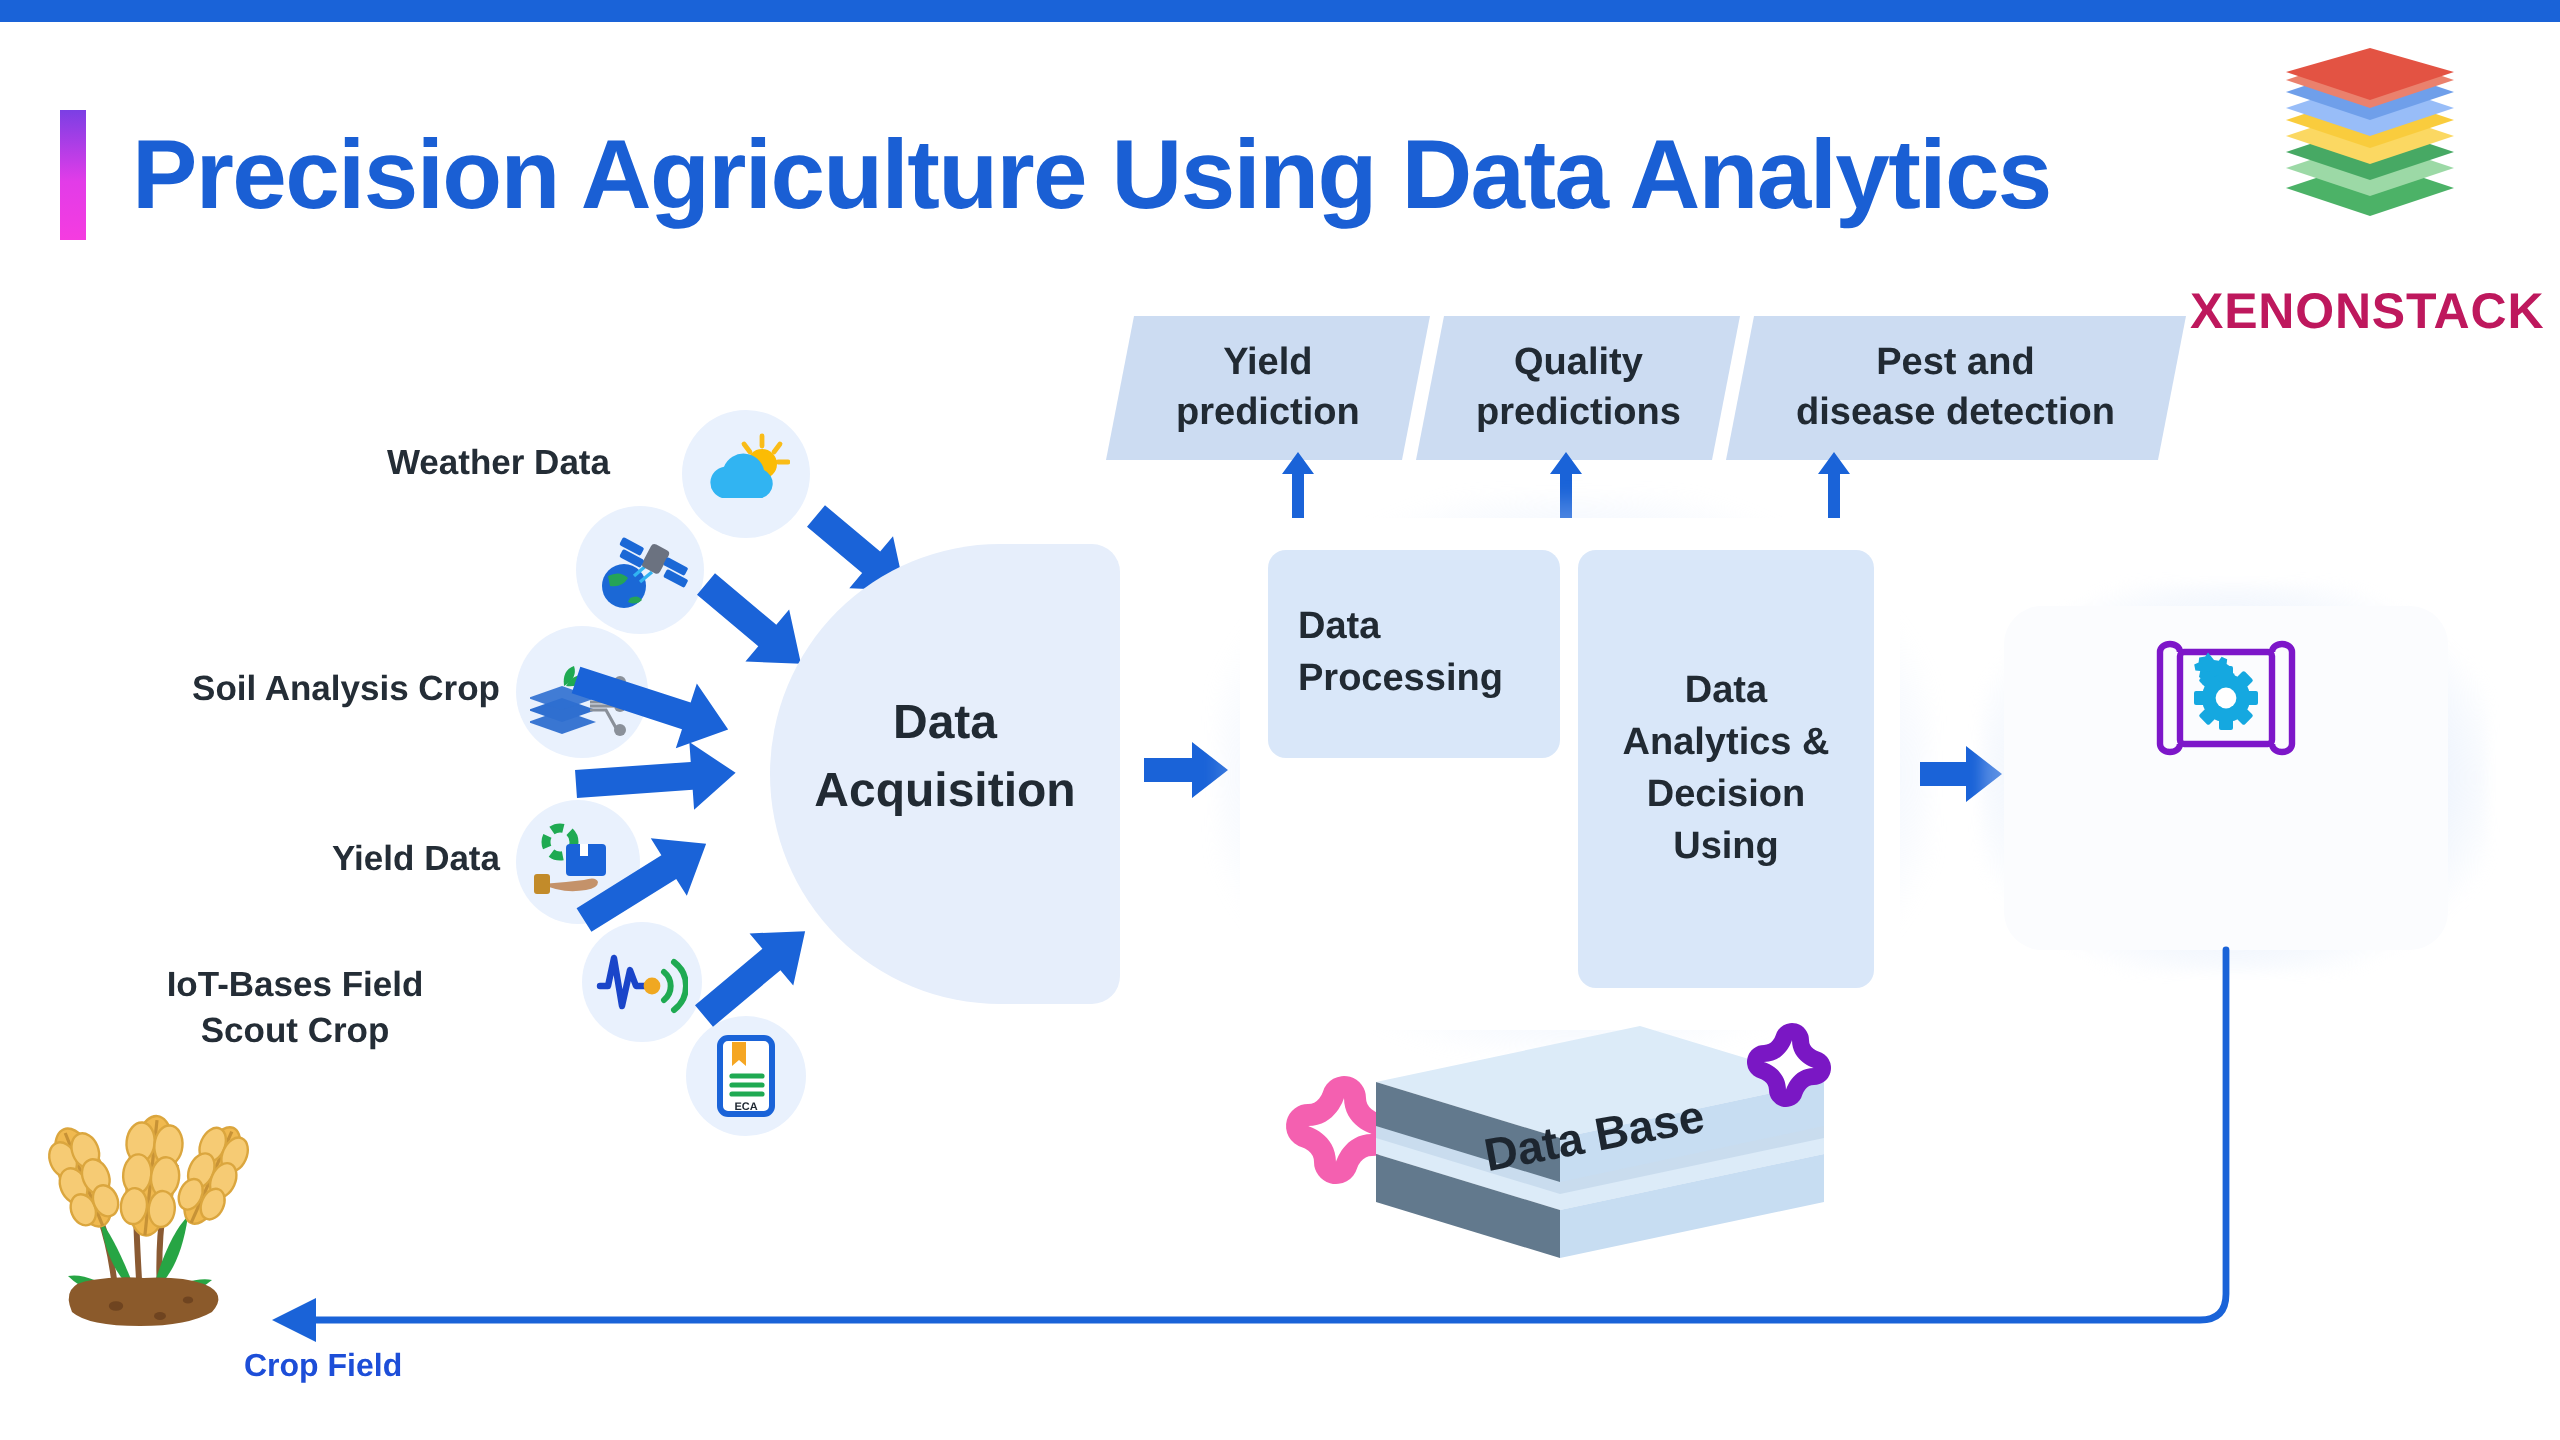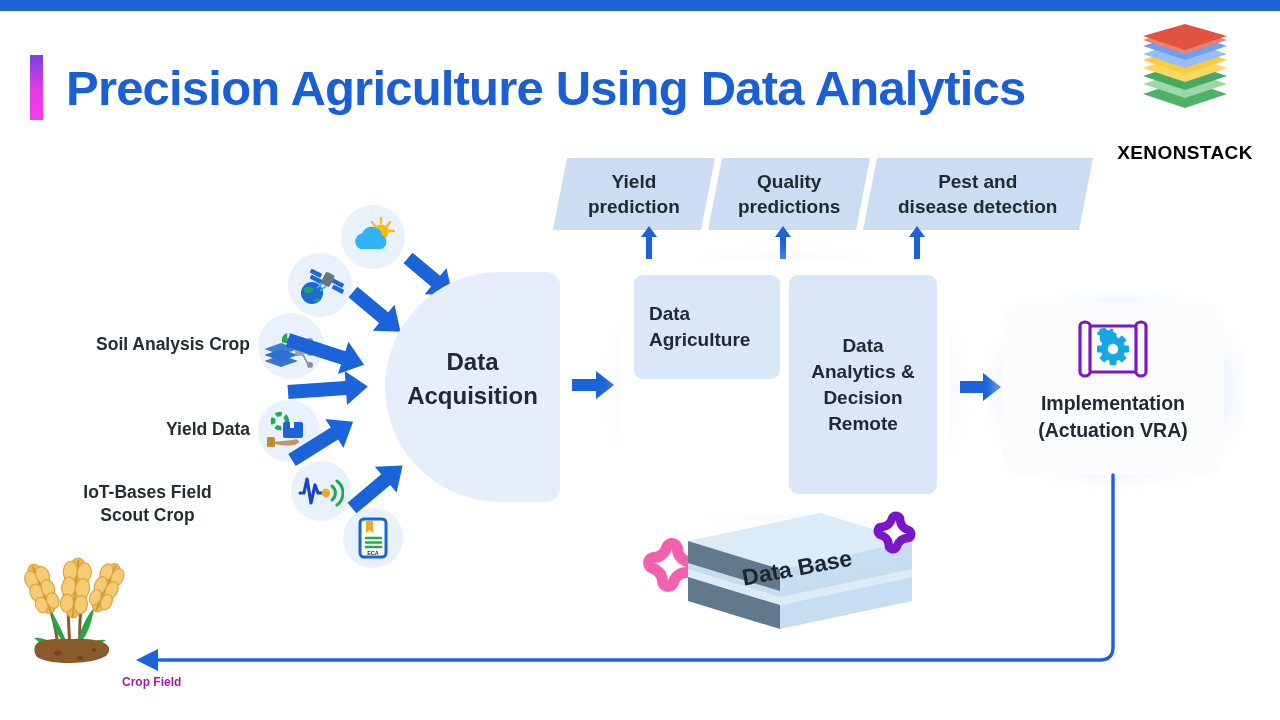--- a/index.html
+++ b/index.html
@@ -20,21 +20,21 @@
   }
   .page-title {
     position:absolute; left:66px; top:52px; width:1010px; height:72px;
     font-size:49px; font-weight:bold; color:#1a5fd4;
     letter-spacing:-0.8px; line-height:72px; white-space:nowrap;
   }
   .logo-wrap { position:absolute; left:1095px; top:24px; width:180px; height:122px; }
   .logo-mark { position:absolute; left:40px; top:0; width:100px; height:88px; }
   .logo-text {
     position:absolute; left:0; top:118px; width:180px;
-    text-align:center; font-size:19px; font-weight:bold; color:#000000;
+    text-align:left; font-size:25px; font-weight:bold; color:#be185d;
     letter-spacing:0.4px;
   }
 
   
   .in-label {
     position:absolute; font-size:17.5px; font-weight:bold; color:#242d36;
     text-align:right; line-height:23px; white-space:nowrap;
   }
   .icon-circle {
     position:absolute; border-radius:50%; background:#e9f1fd;
@@ -116,21 +116,21 @@
     position:absolute; left:740px; top:565px;
     font-size:23px; font-weight:bold; color:#1d2630;
     transform: rotate(-10.5deg); transform-origin:left top;
     white-space:nowrap;
   }
 
   
   .crop-wrap { position:absolute; left:18px; top:548px; width:135px; height:125px; }
   .crop-label {
     position:absolute; left:122px; top:675px;
-    font-size:12px; font-weight:bold; color:#a21caf; white-space:nowrap;
+    font-size:16px; font-weight:bold; color:#1d4ed8; white-space:nowrap;
   }
 
   .feedback-line { position:absolute; left:120px; top:375px; width:1160px; height:300px; }
   .connector { position:absolute; }
 </style>
 </head>
 <body>
 
 <div id="stage">
 
@@ -149,20 +149,21 @@
         <polygon points="50,22 92,36 50,50 8,36" fill="#f9c623"></polygon>
         <polygon points="50,16 92,30 50,44 8,30" fill="#8ab4f8"></polygon>
         <polygon points="50,8 92,22 50,36 8,22" fill="#5c92e8"></polygon>
         <polygon points="50,2 92,16 50,30 8,16" fill="#e8705a"></polygon>
         <polygon points="50,0 92,12 50,26 8,12" fill="#e03c2a"></polygon>
       </g>
     </svg>
     <div class="logo-text">XENONSTACK</div>
   </div>
 
+  <div class="in-label" style="left:60px; top:220px; width:245px;">Weather Data</div>
   <div class="icon-circle" style="left:341px; top:205px; width:64px; height:64px;">
     <svg width="44" height="44" viewBox="0 0 44 44">
       <g stroke="#f9bc18" stroke-width="2.4" stroke-linecap="round">
         <line x1="30" y1="3" x2="30" y2="8"></line>
           <line x1="39" y1="7" x2="36" y2="11"></line>
         <line x1="43" y1="16" x2="38" y2="16"></line>
           <line x1="21" y1="7" x2="24" y2="11"></line>
       </g>
       <circle cx="30" cy="17" r="7.5" fill="#fbbc04"></circle>
       <path d="M10 34 a8 8 0 0 1 1 -15.6 a10.5 10.5 0 0 1 20 1.6 a7.5 7.5 0 0 1 -1 14z" fill="#31b4f2"></path>
@@ -312,29 +313,29 @@
   </svg>
   <svg class="up-arrow" style="left:909px; top:226px;" viewBox="0 0 16 34">
     <path d="M8 0 l8 11 h-5 v23 h-6 v-23 h-5z" fill="#1a63d8"></path>
   </svg>
 
   <div class="proc-glow"></div>
   <div class="proc-card">
     <div class="sub-box" style="left:14px; top:16px; width:146px; height:104px;">
       <span>
         <b>Data</b><br>
-        <b>Agriculture</b>
+        <b>Processing</b>
       </span>
     </div>
     <div class="sub-box center-txt" style="left:169px; top:16px; width:148px; height:219px;">
       <span>
         <b>Data</b><br>
         <b>Analytics &amp;</b><br>
         <b>Decision</b><br>
-        <b>Remote</b>
+        <b>Using</b>
       </span>
     </div>
   </div>
 
   <svg class="connector" style="left:960px; top:373px; width:42px; height:28px;" viewBox="0 0 42 28">
     <path d="M0 8 h23 v-8 l18 14 l-18 14 v-8 h-23z" fill="#1a63d8"></path>
   </svg>
 
   <div class="impl-glow"></div>
   <div class="impl-card">
@@ -353,24 +354,20 @@
       </g>
       <circle cx="36" cy="29" r="12" fill="#15a8e0"></circle>
       <g fill="#15a8e0">
         <rect x="32.5" y="13" width="7" height="32" rx="1"></rect>
         <rect x="20" y="25.5" width="32" height="7" rx="1"></rect>
         <rect x="32.5" y="13" width="7" height="32" rx="1" transform="rotate(45 36 29)"></rect>
         <rect x="20" y="25.5" width="32" height="7" rx="1" transform="rotate(45 36 29)"></rect>
       </g>
       <circle cx="36" cy="29" r="5.2" fill="#ffffff"></circle>
     </svg>
-    <div class="impl-label">
-      <span>Implementation</span><br>
-      <span>(Actuation VRA)</span>
-    </div>
   </div>
 
   <svg class="db-wrap" viewBox="0 0 300 145">
 
     <g>
       <path d="M38 40 c14 0 18 -14 18 -14 c0 14 14 18 14 18 c-14 0 -18 14 -18 14 c0 -14 -14 -18 -14 -18z" fill="none" stroke="#f460b0" stroke-width="22" stroke-linejoin="round" transform="translate(-14,18)"></path>
       <path d="M38 40 c14 0 18 -14 18 -14 c0 14 14 18 14 18 c-14 0 -18 14 -18 14 c0 -14 -14 -18 -14 -18z" fill="#ffffff" transform="translate(-14,18)"></path>
     </g>
 
     <g>

